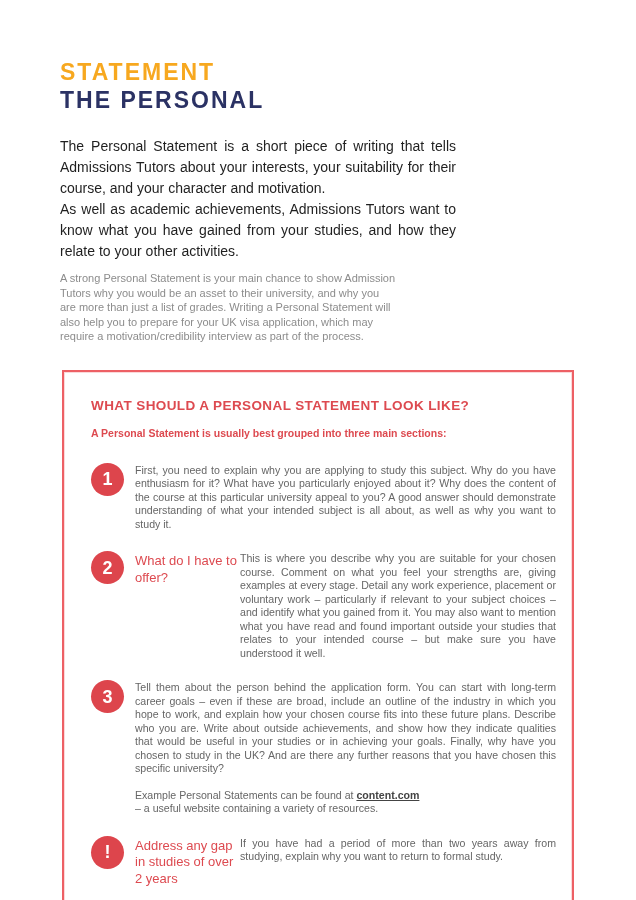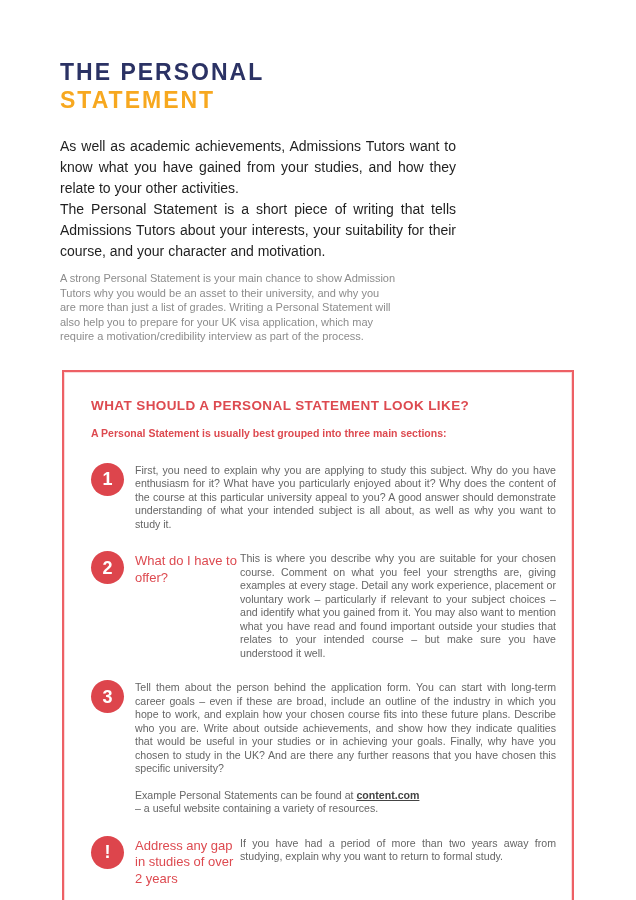--- a/index.html
+++ b/index.html
@@ -131,27 +131,27 @@
     text-decoration: underline;
     cursor: pointer;
   }
 </style>
 </head>
 <body>
 
 <div class="page">
 
   <h1 class="title-block">
+    <span class="title-line orange">STATEMENT</span>
     <span class="title-line navy">THE PERSONAL</span>
-    <span class="title-line orange">STATEMENT</span>
   </h1>
 
   <div class="intro">
+    <div class="intro-part">The Personal Statement is a short piece of writing that tells Admissions Tutors about your interests, your suitability for their course, and your character and motivation.</div>
     <div class="intro-part">As well as academic achievements, Admissions Tutors want to know what you have gained from your studies, and how they relate to your other activities.</div>
-    <div class="intro-part">The Personal Statement is a short piece of writing that tells Admissions Tutors about your interests, your suitability for their course, and your character and motivation.</div>
   </div>
 
   <div class="note">A strong Personal Statement is your main chance to show Admission Tutors why you would be an asset to their university, and why you are more than just a list of grades. Writing a Personal Statement will also help you to prepare for your UK visa application, which may require a motivation/credibility interview as part of the process.</div>
 
   <div class="info-box">
     <h2 class="box-heading">WHAT SHOULD A PERSONAL STATEMENT LOOK LIKE?</h2>
     <div class="box-subheading">A Personal Statement is usually best grouped into three main sections:</div>
 
     <div class="sections">
 

